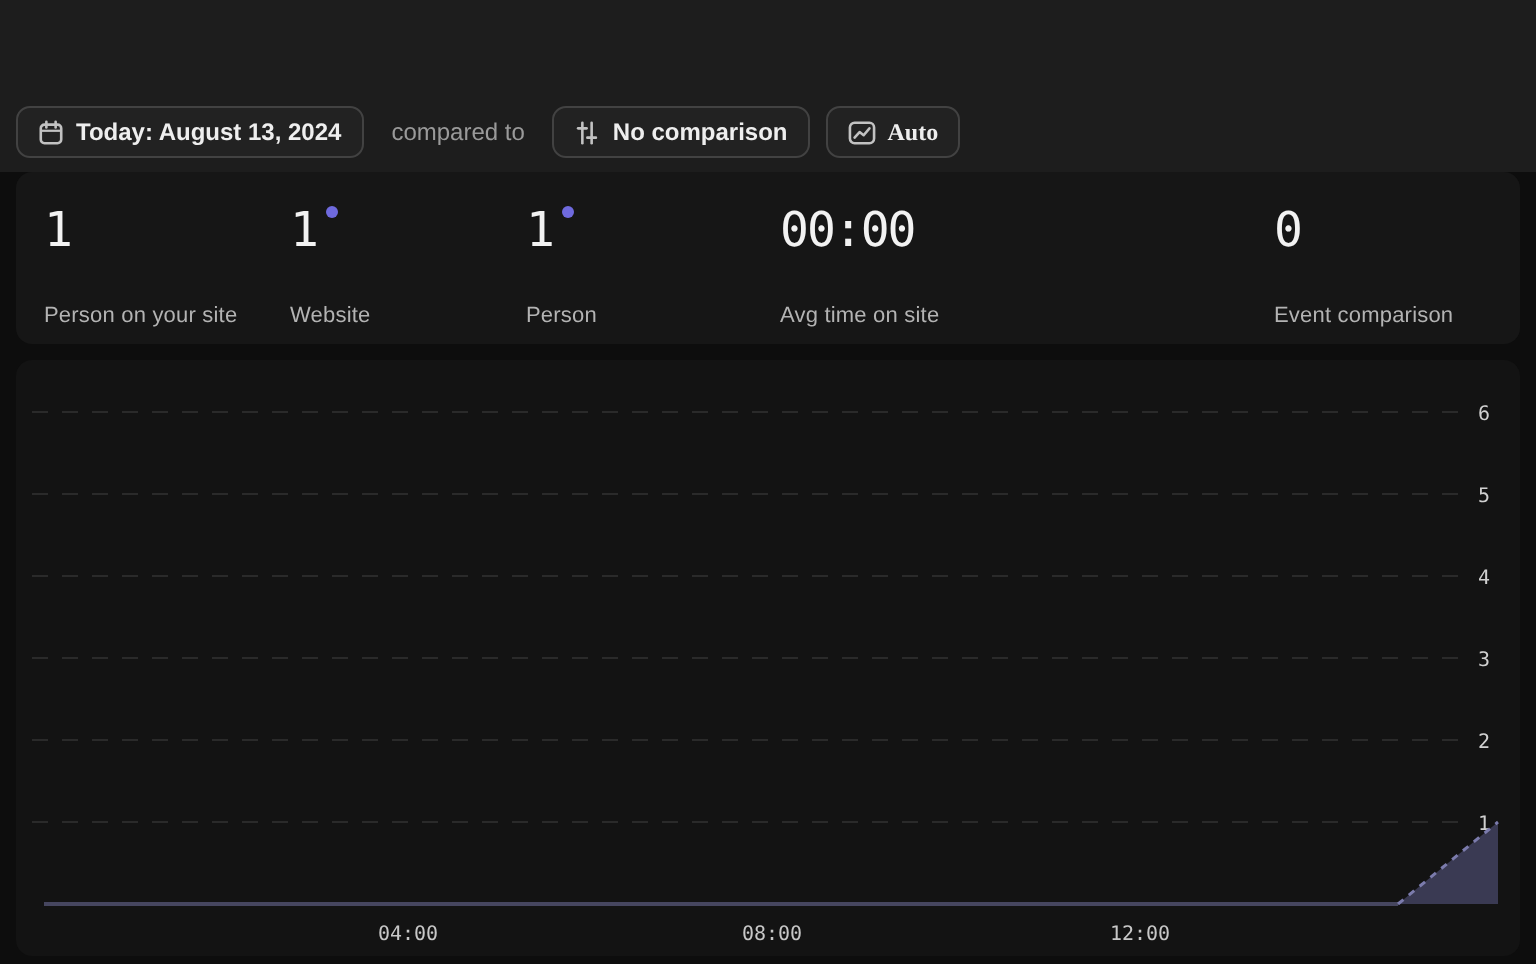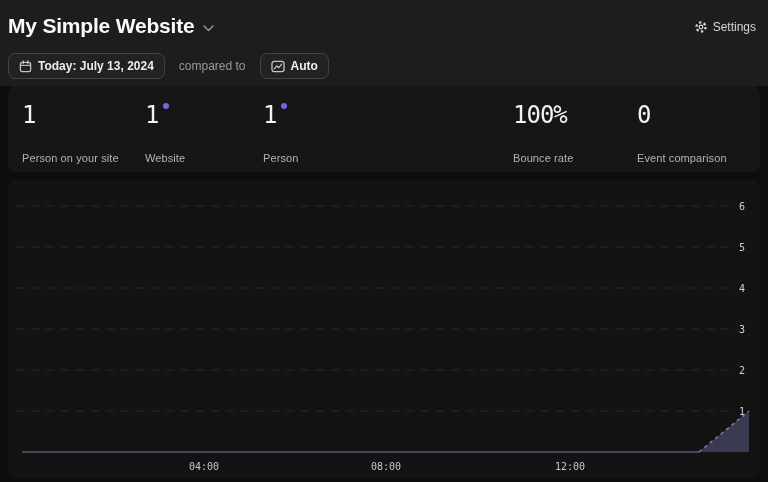--- a/index.html
+++ b/index.html
@@ -86,53 +86,47 @@
   }
   .xtick-text {
     font-family:"DejaVu Sans Mono", monospace;
     font-size:10px; fill:#c8c8c8;
   }
 </style>
 </head>
 <body>
 
 <div class="header">
-  <div class="title-row">
-    <span class="site-title">My Simple Website</span>
-    <span class="chevron">
-      <svg width="11" height="7" viewBox="0 0 11 7">
-          <polyline points="1,1 5.5,5.5 10,1" fill="none" stroke="currentColor" stroke-width="1.6" stroke-linecap="round" stroke-linejoin="round"></polyline>
-        </svg>
-    </span>
-    <span class="settings">
-      <span class="icon">
-        <svg width="14" height="14" viewBox="0 0 16 16">
-          <circle cx="8" cy="8" r="5.2" fill="none" stroke="#d6d6d6" stroke-width="2.6" stroke-dasharray="2.7 2.7"></circle>
-          <circle cx="8" cy="8" r="2.1" fill="none" stroke="#d6d6d6" stroke-width="1.4"></circle>
-        </svg>
-      </span>
-      <span>Settings</span>
-    </span>
-  </div>
 
   <div class="controls-row">
     <button class="btn">
       <span class="icon">
         <svg width="13" height="13" viewBox="0 0 14 14">
           <rect x="1.5" y="2.5" width="11" height="10" rx="2" fill="none" stroke="currentColor" stroke-width="1.4"></rect>
           <line x1="4.5" y1="1" x2="4.5" y2="4" stroke="currentColor" stroke-width="1.4" stroke-linecap="round"></line>
           <line x1="9.5" y1="1" x2="9.5" y2="4" stroke="currentColor" stroke-width="1.4" stroke-linecap="round"></line>
           <line x1="2" y1="5.8" x2="12" y2="5.8" stroke="currentColor" stroke-width="1.2"></line>
         </svg>
       </span>
-      <span>Today: July 13, 2024</span>
+      <span>Today: August 13, 2024</span>
     </button>
 
     <span class="compared-to">compared to</span>
 
+    <button class="btn">
+      <span class="icon">
+        <svg width="13" height="13" viewBox="0 0 14 14">
+          <line x1="4.5" y1="1.5" x2="4.5" y2="12.5" stroke="currentColor" stroke-width="1.4" stroke-linecap="round"></line>
+          <line x1="9.5" y1="1.5" x2="9.5" y2="12.5" stroke="currentColor" stroke-width="1.4" stroke-linecap="round"></line>
+          <line x1="2.2" y1="4.5" x2="6.8" y2="4.5" stroke="currentColor" stroke-width="1.4" stroke-linecap="round"></line>
+          <line x1="7.2" y1="9.5" x2="11.8" y2="9.5" stroke="currentColor" stroke-width="1.4" stroke-linecap="round"></line>
+        </svg>
+      </span>
+      <span>No comparison</span>
+    </button>
 
     <button class="btn">
       <span class="icon">
         <svg width="14" height="13" viewBox="0 0 15 14">
           <rect x="1" y="1.5" width="13" height="11" rx="2.5" fill="none" stroke="currentColor" stroke-width="1.4"></rect>
           <polyline points="3.5,9.5 6.2,6.5 8.4,8.2 11.5,4.5" fill="none" stroke="currentColor" stroke-width="1.4" stroke-linecap="round" stroke-linejoin="round"></polyline>
         </svg>
       </span>
       <span>Auto</span>
     </button>
@@ -145,23 +139,23 @@
     <div class="stat-label">Person on your site</div>
   </div>
   <div class="stat stat-2">
     <span class="stat-value">1<span class="stat-dot"></span></span>
     <div class="stat-label">Website</div>
   </div>
   <div class="stat stat-3">
     <span class="stat-value">1<span class="stat-dot"></span></span>
     <div class="stat-label">Person</div>
   </div>
-  <div class="stat stat-5">
-    <span class="stat-value">100%</span>
-    <div class="stat-label">Bounce rate</div>
+  <div class="stat stat-4">
+    <span class="stat-value">00:00</span>
+    <div class="stat-label">Avg time on site</div>
   </div>
   <div class="stat stat-6">
     <span class="stat-value">0</span>
     <div class="stat-label">Event comparison</div>
   </div>
 </div>
 
 <div class="chart-panel">
   <svg class="chart-svg" width="752" height="298" viewBox="0 0 752 298">
 

